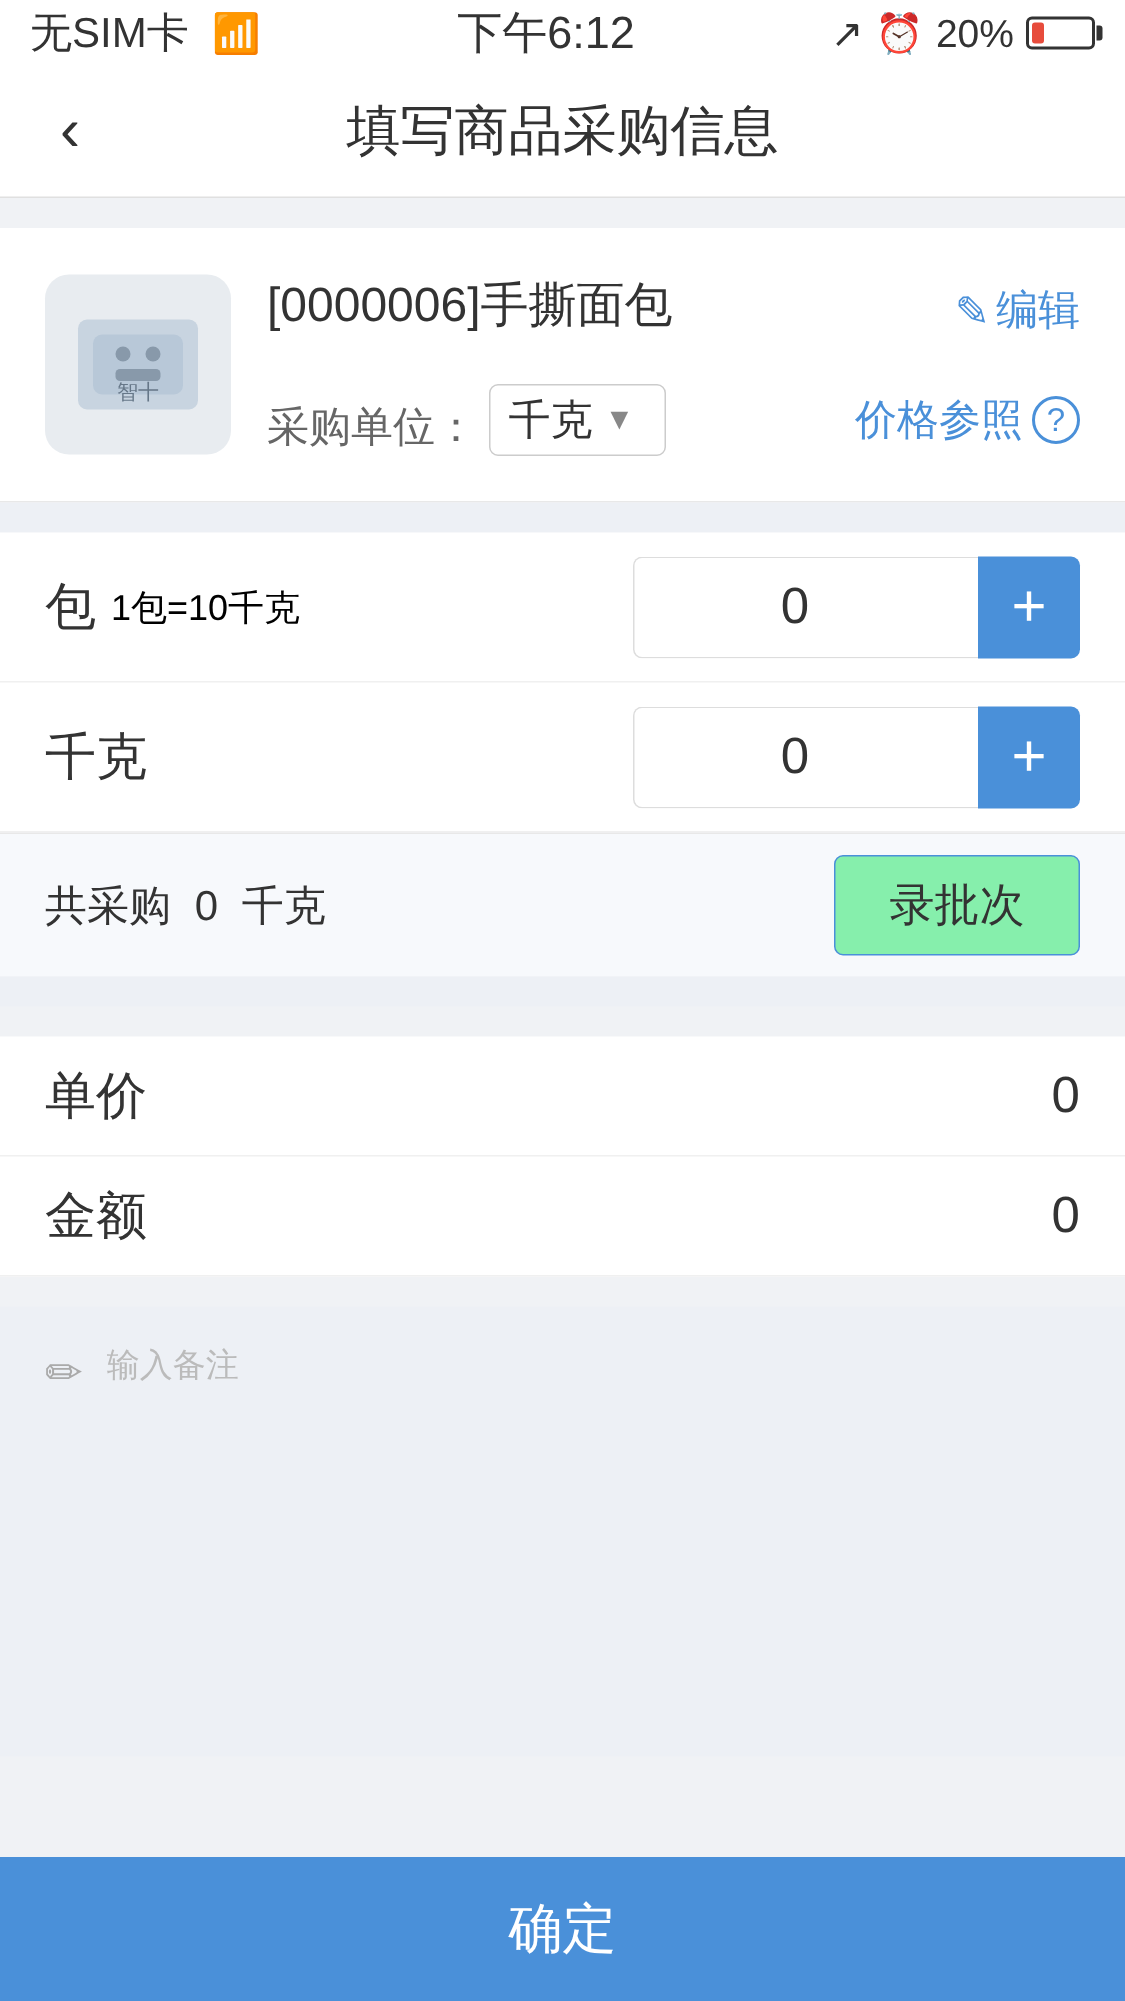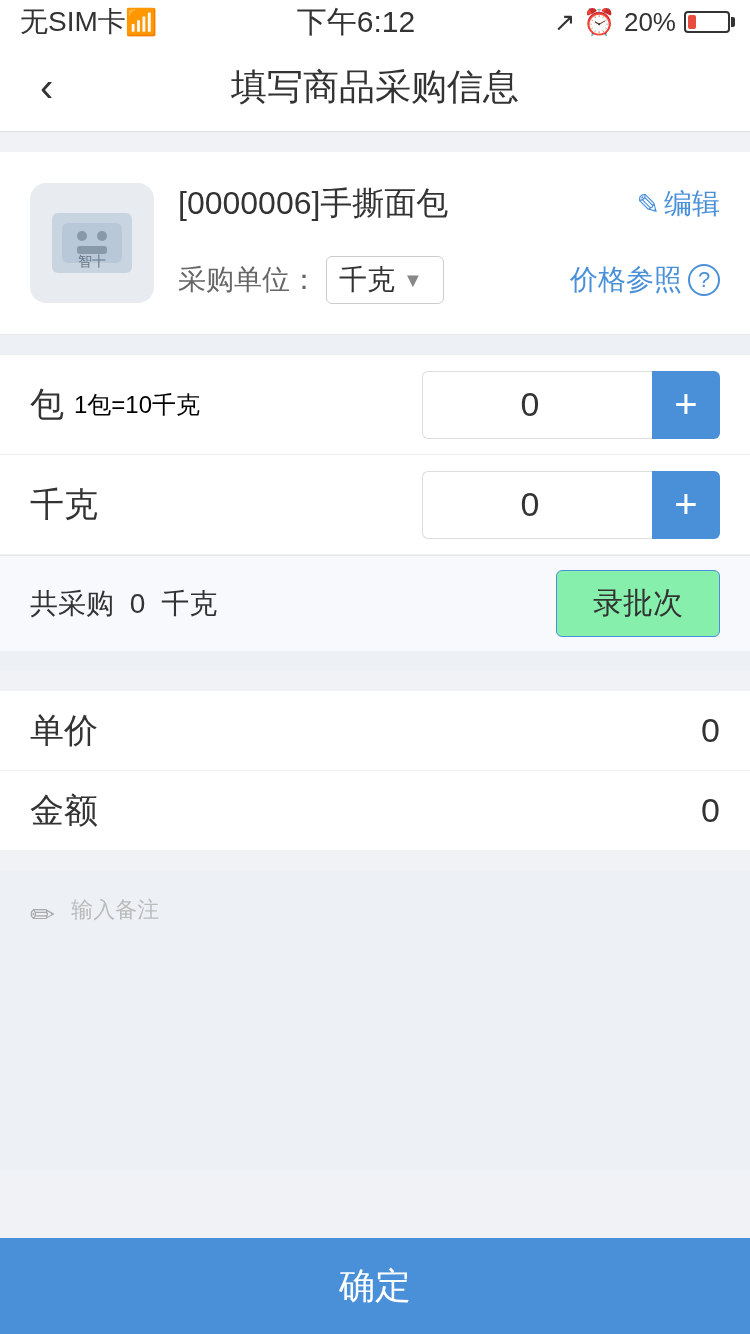--- a/index.html
+++ b/index.html
@@ -18,21 +18,21 @@
       width: 750px;
       height: 44px;
       background: #fff;
       display: flex;
       align-items: center;
       justify-content: space-between;
       padding: 0 20px;
       font-size: 28px;
       color: #333;
     }
-    .status-left { display: flex; align-items: center; gap: 0; }
+    .status-left { display: flex; align-items: center; gap: 16px; }
     .status-center { font-size: 30px; font-weight: 500; }
     .status-right { display: flex; align-items: center; gap: 8px; font-size: 26px; }
     .battery {
       width: 46px; height: 22px;
       border: 2px solid #333;
       border-radius: 4px;
       position: relative;
       display: inline-flex;
       align-items: center;
       padding: 2px;
@@ -109,21 +109,21 @@
       display: flex;
       align-items: center;
       justify-content: center;
       font-size: 22px;
       color: #8899aa;
     }
     .product-info { flex: 1; }
     .product-top {
       display: flex;
       justify-content: space-between;
-      align-items: center;
+      align-items: flex-end;
       margin-bottom: 30px;
     }
     .product-name {
       font-size: 32px;
       color: #333;
       font-weight: 500;
     }
     .edit-btn {
       font-size: 28px;
       color: #4a90d9;
@@ -347,21 +347,21 @@
     <div class="product-top">
       <span class="product-name">
         <span>[0000006]</span><span>手撕面包</span>
       </span>
       <span class="edit-btn">
         <span>✎</span>
         <span>编辑</span>
       </span>
     </div>
     <div class="product-unit">
-      <div style="display:flex;align-items:center;gap:8px;">
+      <div style="display:flex;align-items:flex-end;gap:8px;">
         <span class="unit-label">采购单位：</span>
         <div class="unit-select">
           <span>千克</span>
           <span style="font-size:20px;color:#888;">▼</span>
         </div>
       </div>
       <div class="price-ref">
         <span>价格参照</span>
         <span style="width:32px;height:32px;border:2px solid #4a90d9;border-radius:50%;display:inline-flex;align-items:center;justify-content:center;font-size:22px;">?</span>
       </div>

